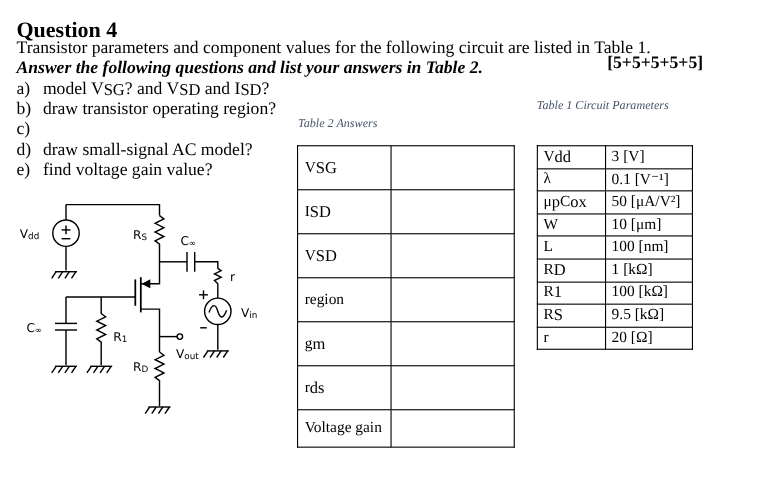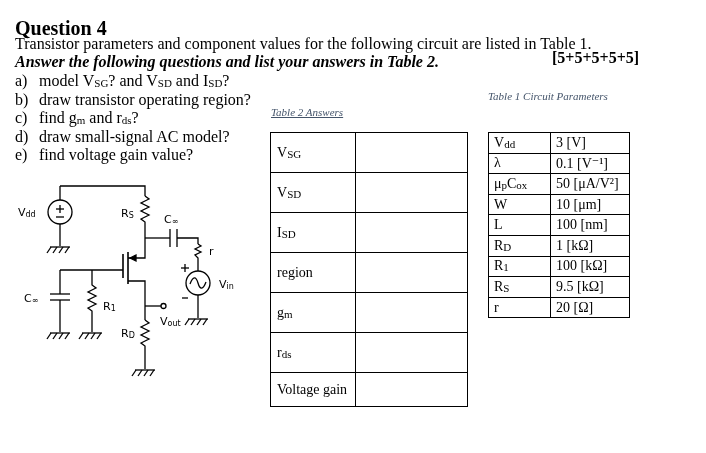--- a/index.html
+++ b/index.html
@@ -6,23 +6,23 @@
   body { width:706px; height:453px; position:relative; overflow:hidden;
          font-family:"Liberation Serif", "DejaVu Serif", serif; color:#000; }
   .abs { position:absolute; white-space:nowrap; }
   #title { left:15px; top:17px; font-size:20px; font-weight:bold; }
   #marks { left:552px; top:17px; font-size:16px; font-weight:bold;margin-top:32px; }
   #intro { left:15px; top:35px; font-size:16px; }
   #instr { left:15px; top:53px; font-size:16px; font-weight:bold; font-style:italic; }
   #qlist { left:15px; top:72px; font-size:16px; line-height:18.6px; }
   .q { display:flex; }
   .q .lbl { width:24px; }
-  sub { font-size:11px; vertical-align:-1px; line-height:0;text-align:right; }
+  sub { font-size:15px; vertical-align:-1px; line-height:0;text-align:right; }
   .caption { font-size:11px; font-style:italic; color:#44546a; }
-  #cap2 { left:271px; top:106px;text-decoration:underline; }
+  #cap2 { left:271px; top:106px; }
   #cap1 { left:488px; top:90px;text-align:right; }
   table { border-collapse:collapse; position:absolute; }
   td { border:1.5px solid #000; padding:0 0 0 6px; vertical-align:middle; }
   #t2 { left:270px; top:132px; width:198px; }
   #t2 td { font-size:14px; height:39px; }
   #t2 td.k { width:78px; }
   #t2 tr.last td { height:33px; line-height:15px; }
   #t1 { left:488px; top:132px; width:142px; }
   #t1 td { font-size:14px; height:19.6px; padding-left:5px; }
   #t1 td.k { width:56px; }
@@ -41,21 +41,20 @@
   <div class="q">
     <span class="lbl">a)</span>
     <span><span>model V</span><sub>SG</sub><span>? and V</span><sub>SD</sub><span> and I</span><sub>SD</sub><span>?</span></span>
   </div>
   <div class="q">
     <span class="lbl">b)</span>
     <span>draw transistor operating region?</span>
   </div>
   <div class="q">
     <span class="lbl">c)</span>
-    <span><span>find g</span><sub>m</sub><span> and r</span><sub>ds</sub><span>?</span></span>
   </div>
   <div class="q">
     <span class="lbl">d)</span>
     <span>draw small-signal AC model?</span>
   </div>
   <div class="q">
     <span class="lbl">e)</span>
     <span>find voltage gain value?</span>
   </div>
 </div>
@@ -63,25 +62,25 @@
 <div id="cap2" class="abs caption">Table 2 Answers</div>
 <div id="cap1" class="abs caption">Table 1 Circuit Parameters</div>
 
 <table id="t2">
   <tbody>
       <tr>
         <td class="k"><span>V</span><sub>SG</sub></td>
         <td></td>
       </tr>
   <tr>
+        <td class="k"><span>I</span><sub>SD</sub></td>
+        <td></td>
+      </tr>
+  <tr>
         <td class="k"><span>V</span><sub>SD</sub></td>
-        <td></td>
-      </tr>
-  <tr>
-        <td class="k"><span>I</span><sub>SD</sub></td>
         <td></td>
       </tr>
   <tr>
         <td class="k"><span>region</span></td>
         <td></td>
       </tr>
   <tr>
         <td class="k"><span>g</span><sub>m</sub></td>
         <td></td>
       </tr>

